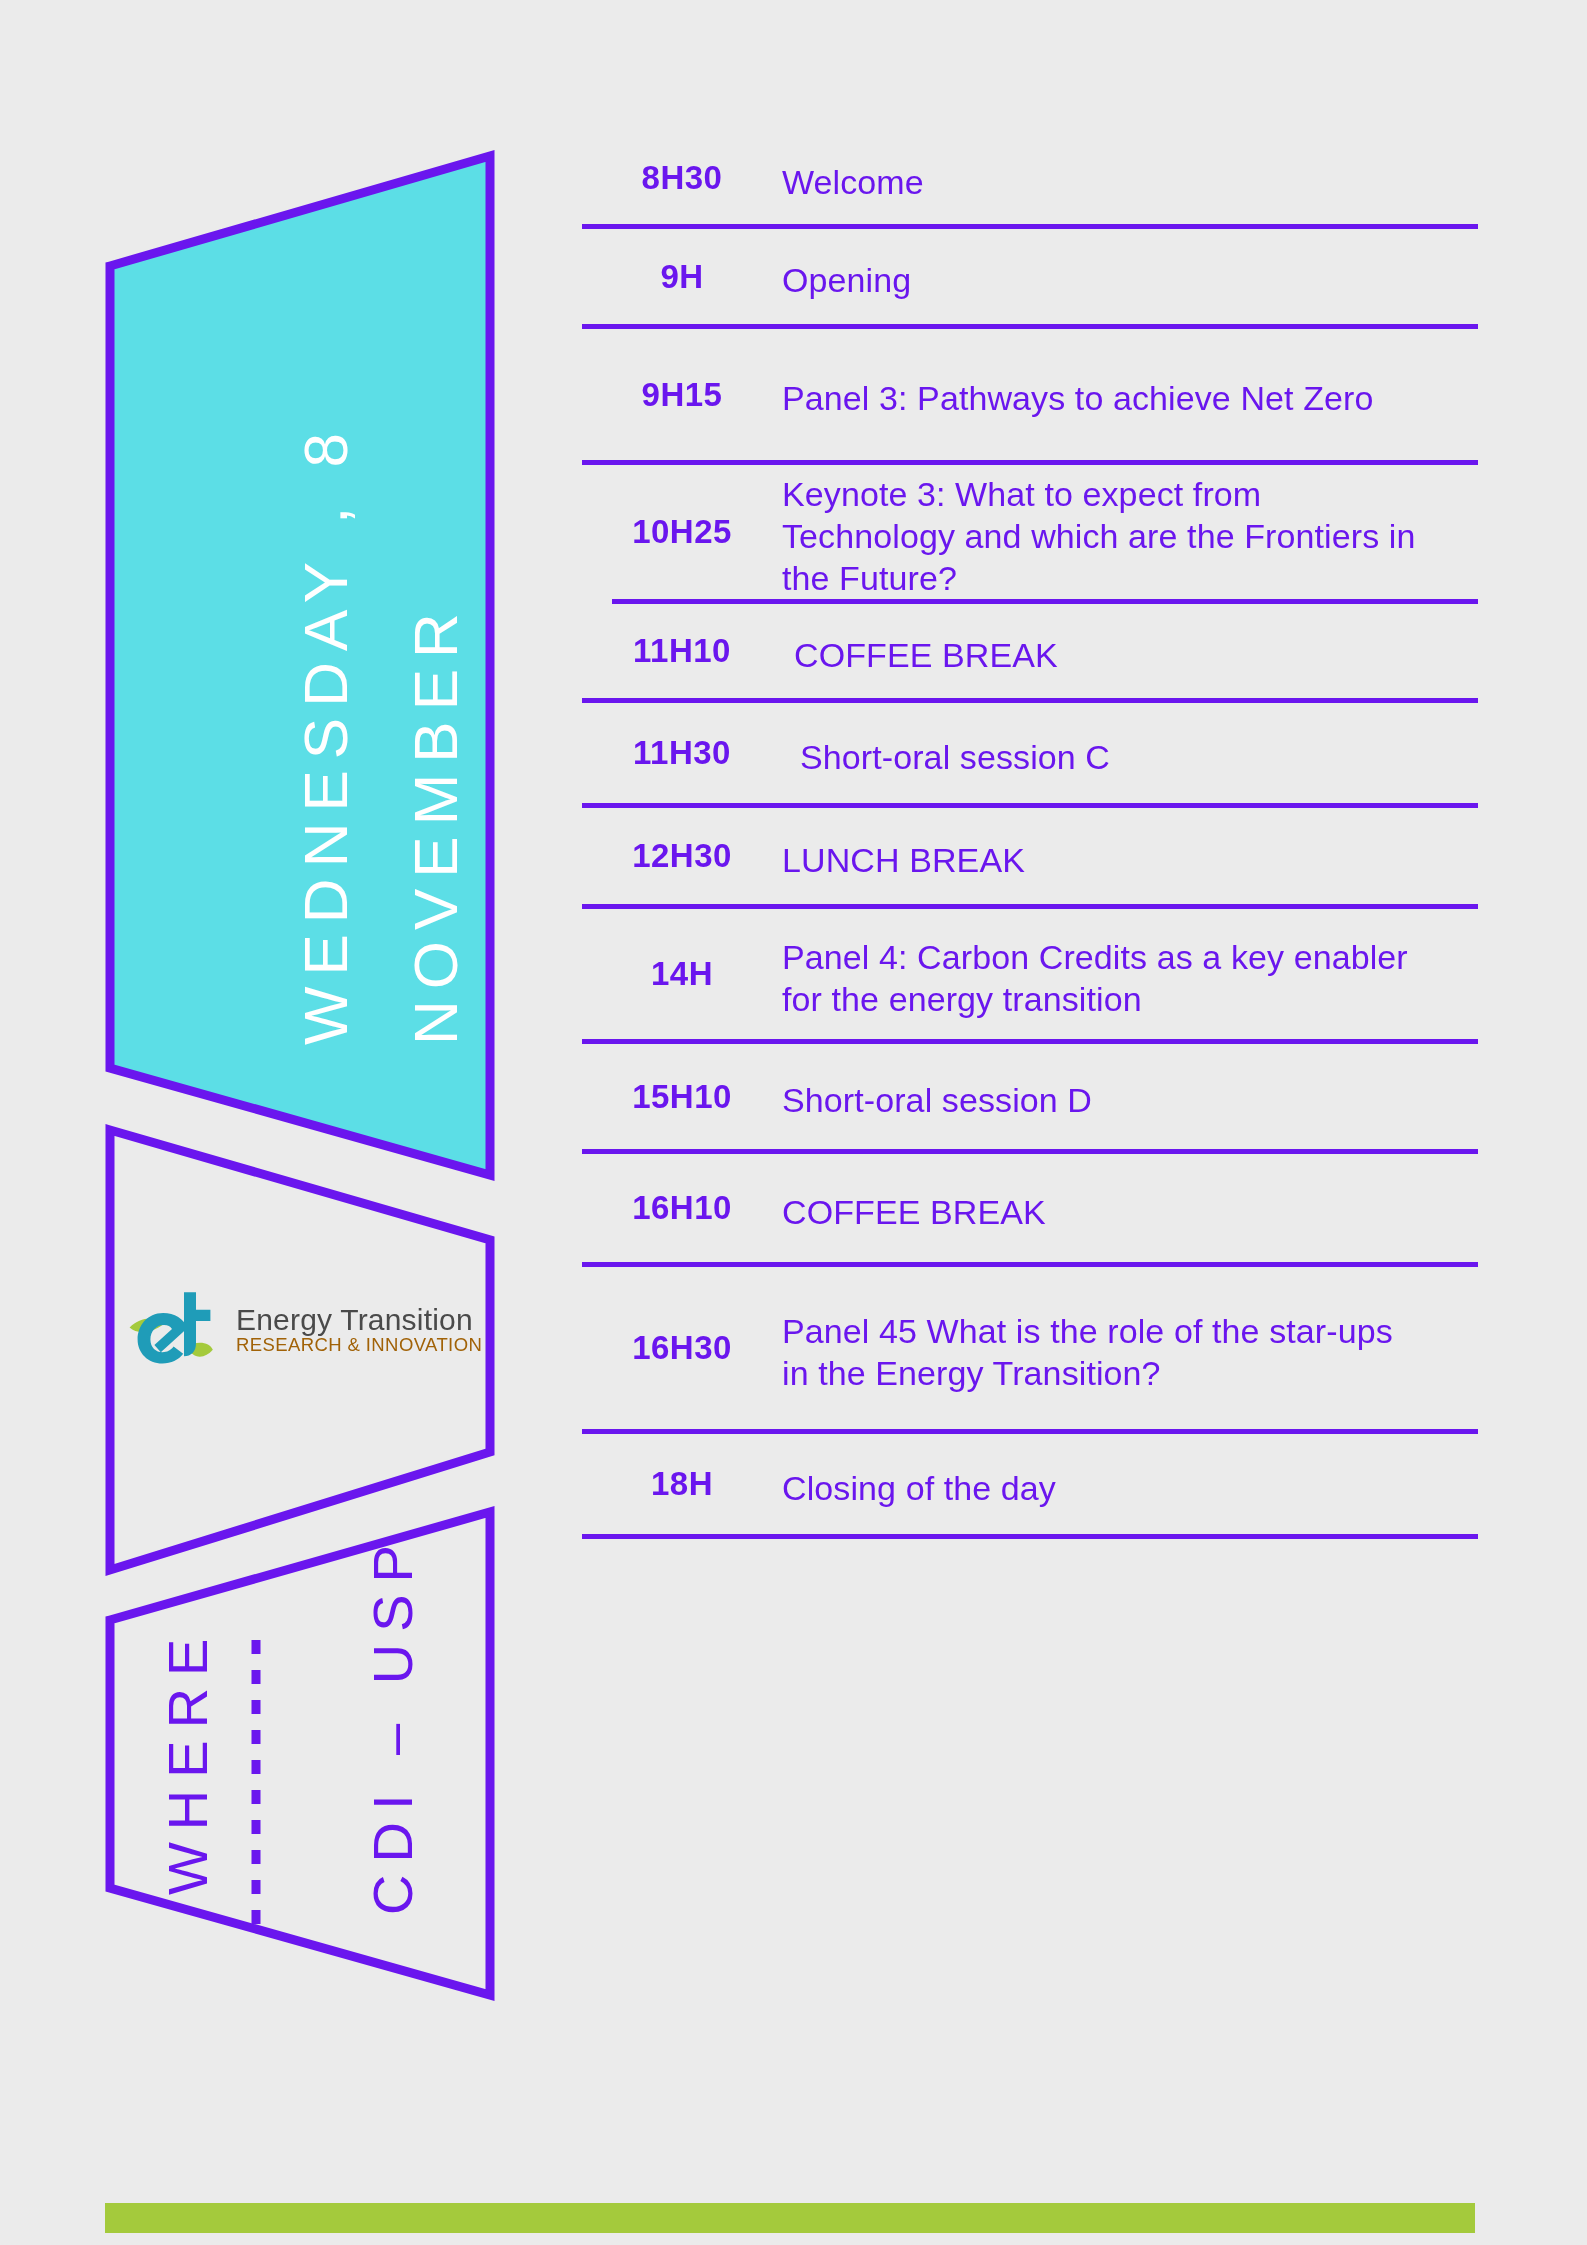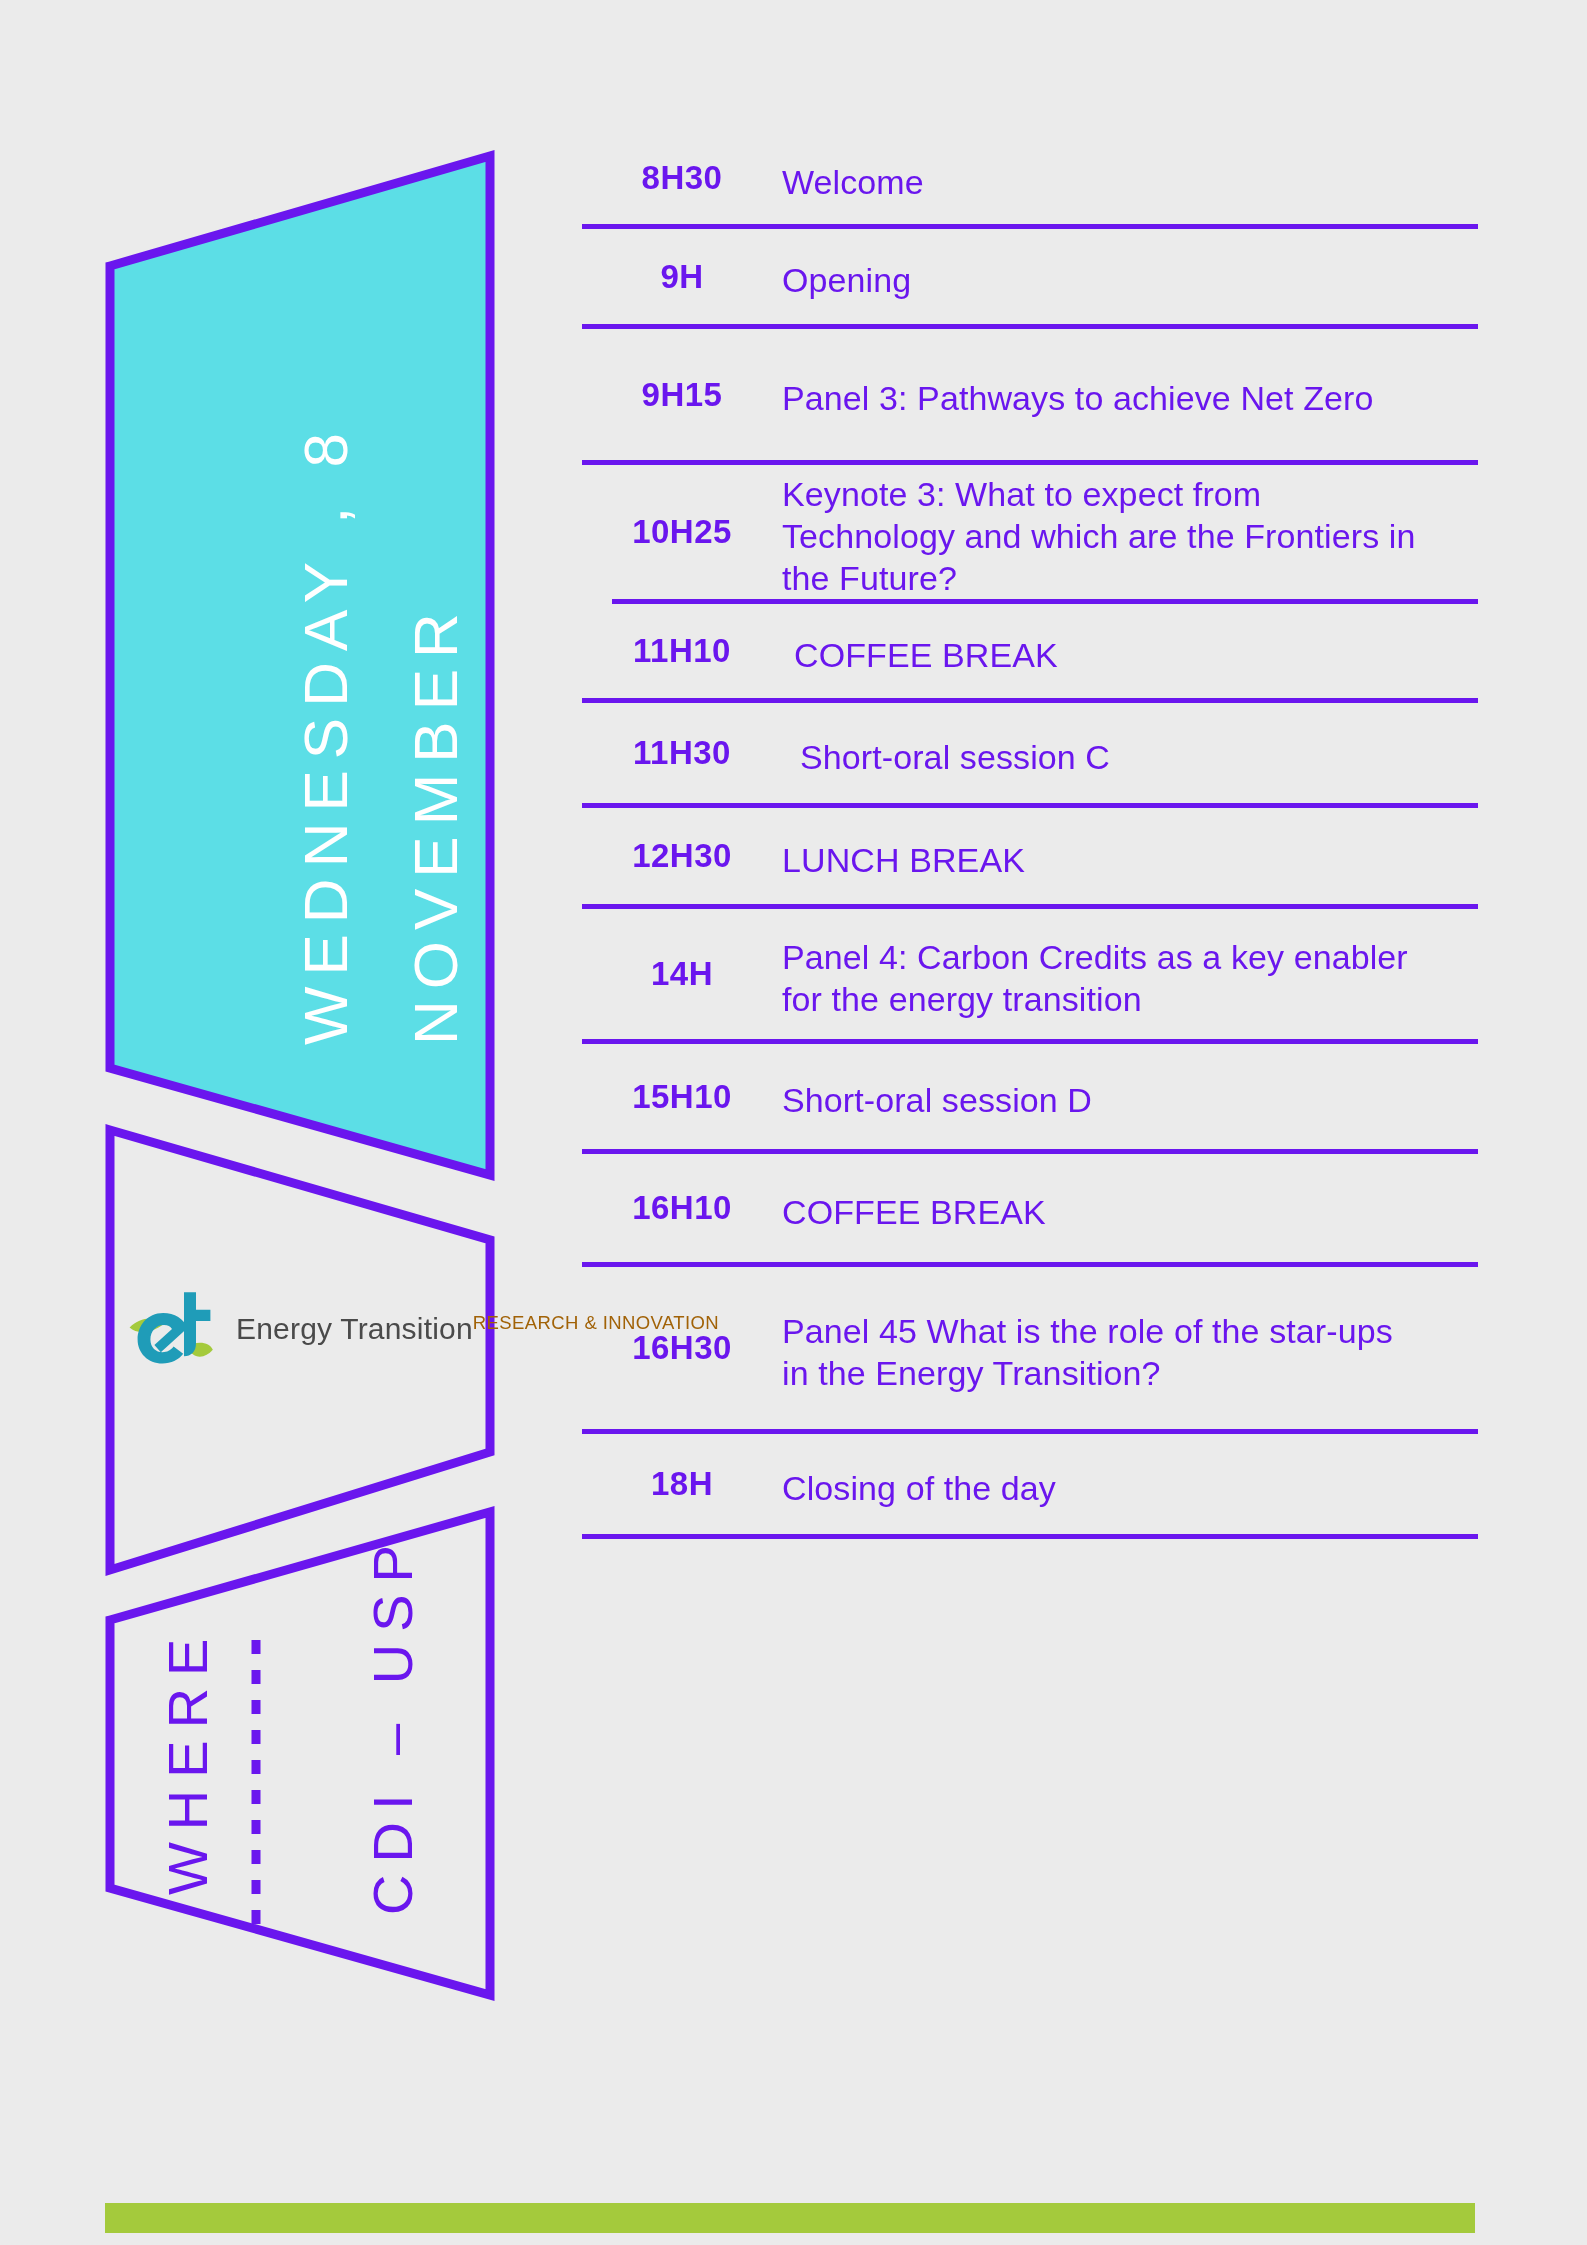--- a/index.html
+++ b/index.html
@@ -74,21 +74,21 @@
   
   .logo-wrap {
     position: absolute;
     left: 128px;
     top: 1288px;
     display: flex;
     align-items: center;
     gap: 12px;
   }
   .logo-mark { width: 96px; height: 82px; display:block; }
-  .logo-text { display: flex; flex-direction: row; line-height: 1.04; }
+  .logo-text { display: flex; flex-direction: column; line-height: 1.04; }
   .logo-title {
     font-size: 30px;
     color: #4a4a4a;
     font-family: "Liberation Sans", sans-serif;
     letter-spacing: 0.2px;
   }
   .logo-sub {
     font-size: 18.5px;
     color: #a16207;
     font-family: "Liberation Sans", sans-serif;

